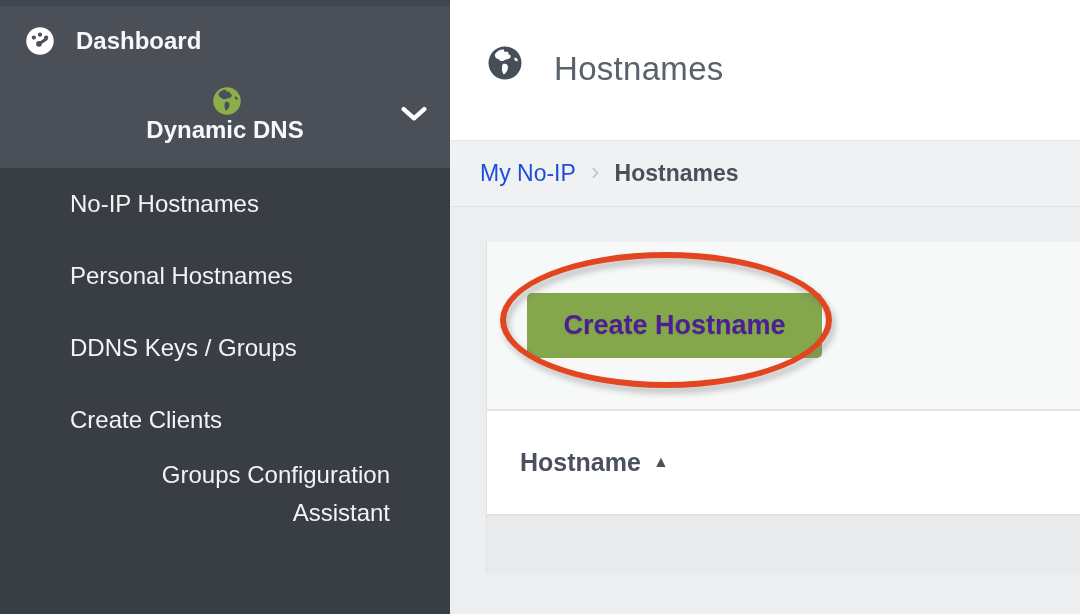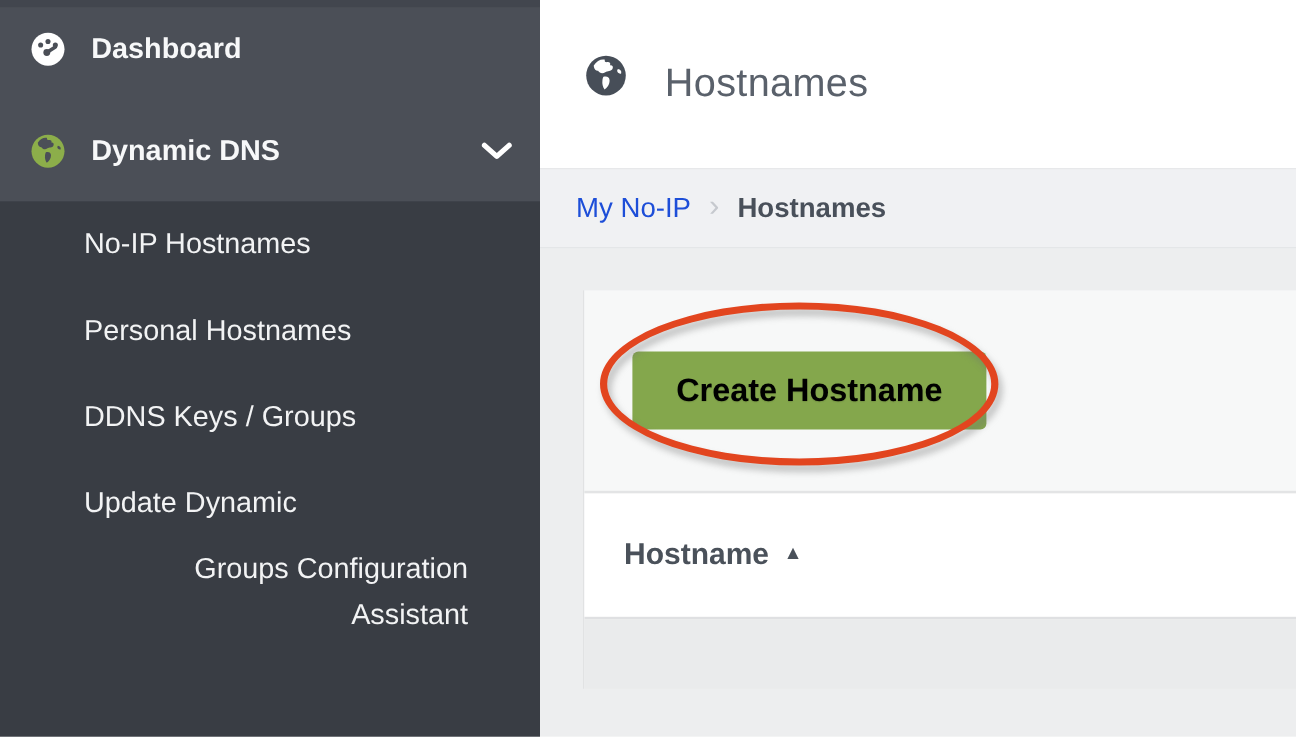--- a/index.html
+++ b/index.html
@@ -7,21 +7,21 @@
   body { font-family:"Liberation Sans", sans-serif; }
   #app { position:relative; width:1080px; height:614px; background:#edeeef; overflow:hidden; }
 
   
   .sidebar { position:absolute; left:0; top:0; width:450px; height:614px; background:#393d44; }
   .sb-top { position:absolute; top:0; left:0; right:0; height:168px; background:#4b4f57;
             border-top:6px solid #42464e; }
   .sb-item { position:absolute; left:0; right:0; height:56px; display:flex; align-items:center;
              color:#f7f8f9; font-size:24px; cursor:pointer;font-weight:bold; }
   .sb-item-dashboard { top:7px; }
-  .sb-item-ddns { top:92px; }
+  .sb-item-ddns { top:80px;flex-direction:column; }
   .sb-icon { width:30px; height:30px; margin-left:25px; margin-right:21px; flex:none; }
   .sb-icon svg { width:30px; height:30px; display:block; }
   .chev { position:absolute; right:23px; top:50%; transform:translateY(-50%); width:26px; height:16px; }
   .chev svg { width:26px; height:16px; display:block; }
 
   .sb-sub { position:absolute; top:168px; left:0; right:0; bottom:0; background:#393d44;text-align:right; }
   .sb-subitem { min-height:72px; display:flex; align-items:center;
                 padding:0 60px 0 70px; color:#f2f3f4; font-size:24px; line-height:38px;
                 cursor:pointer; }
 
@@ -43,21 +43,21 @@
 
   .content { position:absolute; top:207px; left:0; right:0; bottom:0; background:#edeeef; }
 
   .card { position:absolute; left:37px; right:0; top:35px; bottom:0;
           display:flex; flex-direction:column;
           box-shadow:-1px 0 0 rgba(0,0,0,0.06); }
   .card-top { position:relative; height:169px; background:#f7f8f8; flex:none;
               border-bottom:2px solid #e3e4e5; }
   .create-btn { position:absolute; left:40px; top:51px; width:295px; height:65px;
                 background:#84a74c; border:none; border-radius:5px;
-                color:#000000; font-weight:bold; font-size:27px;
+                color:#4c1d95; font-weight:bold; font-size:27px;
                 font-family:"Liberation Sans", sans-serif; cursor:pointer;
                 text-shadow:0 1px 1px rgba(0,0,0,0.12); }
   .annotation { position:absolute; left:13px; top:10px; width:332px; height:136px;
                 border:6px solid #e2451f; border-radius:50%;
                 filter:drop-shadow(3px 5px 3px rgba(110,110,110,0.45));
                 pointer-events:none; z-index:5; }
   .table-header { height:105px; flex:none; background:#ffffff; border-bottom:2px solid #dfe0e2;
                   display:flex; padding-left:33px; }
   .col-head { display:flex; align-items:center; font-weight:bold; font-size:25px;
               color:#4a515a; cursor:pointer; }
@@ -112,21 +112,21 @@
       <div class="sb-subitem">
         <span>No-IP Hostnames</span>
       </div>
       <div class="sb-subitem">
         <span>Personal Hostnames</span>
       </div>
       <div class="sb-subitem">
         <span>DDNS Keys / Groups</span>
       </div>
       <div class="sb-subitem">
-        <span>Update Dynamic</span>
+        <span>Create Clients</span>
       </div>
       <div class="sb-subitem">
         <span>Groups Configuration Assistant</span>
       </div>
     </nav>
   </aside>
 
   <main class="main">
 
     <header class="page-header">

